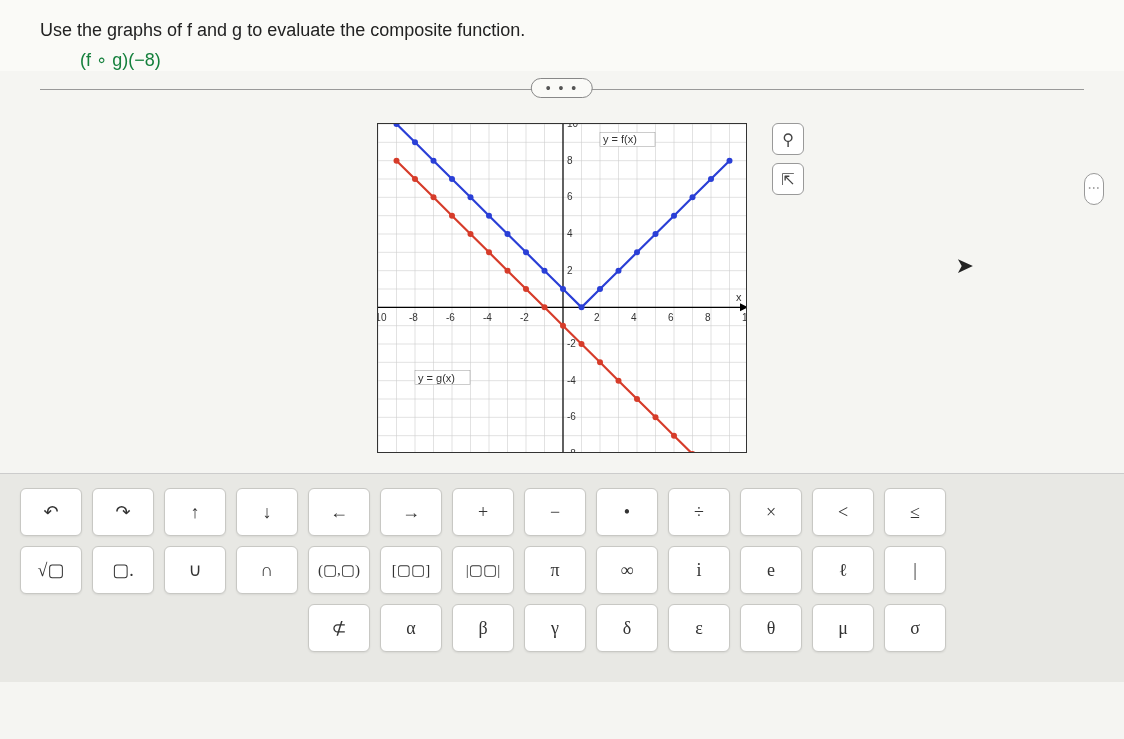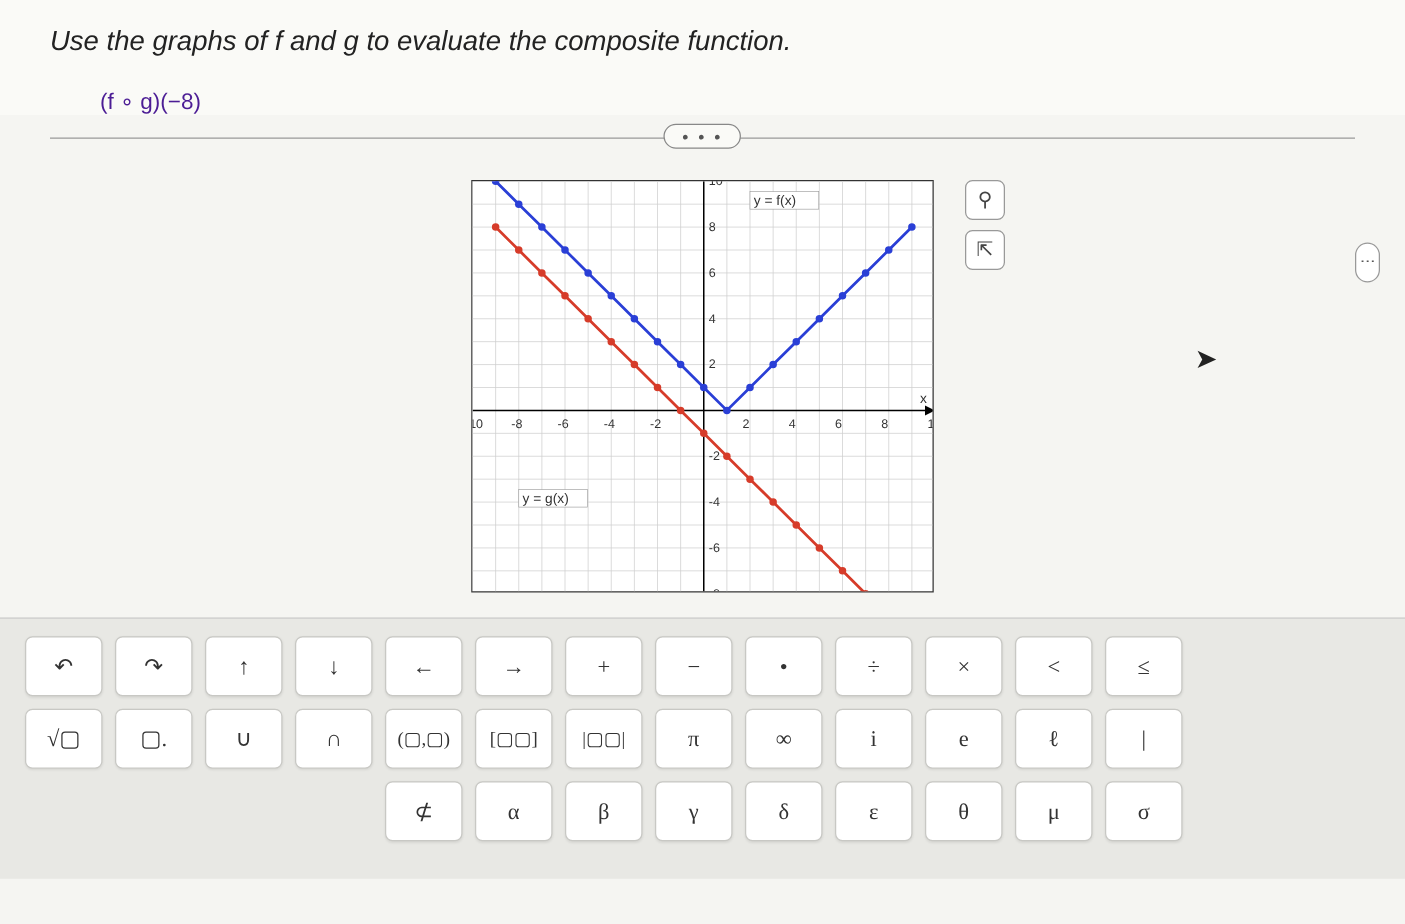--- a/index.html
+++ b/index.html
@@ -9,28 +9,27 @@
     width: 1124px;
     height: 739px;
     overflow: hidden;
     position: relative;
   }
   .question-area {
     padding: 20px 40px 0 40px;
     background: #fafaf7;
   }
   .question-text {
-    font-size: 22px;
+    font-size: 18px;
     color: #222;
-    margin-bottom: 24px;
-    font-style: italic;
+    margin-bottom: 8px;
   }
   .expression {
     font-size: 18px;
-    color: #4c1d95;
+    color: #15803d;
     margin-left: 40px;
     margin-bottom: 18px;
   }
   .divider-row {
     position: relative;
     height: 24px;
     border-top: 1px solid #999;
     margin: 0 40px;
   }
   .more-pill {

